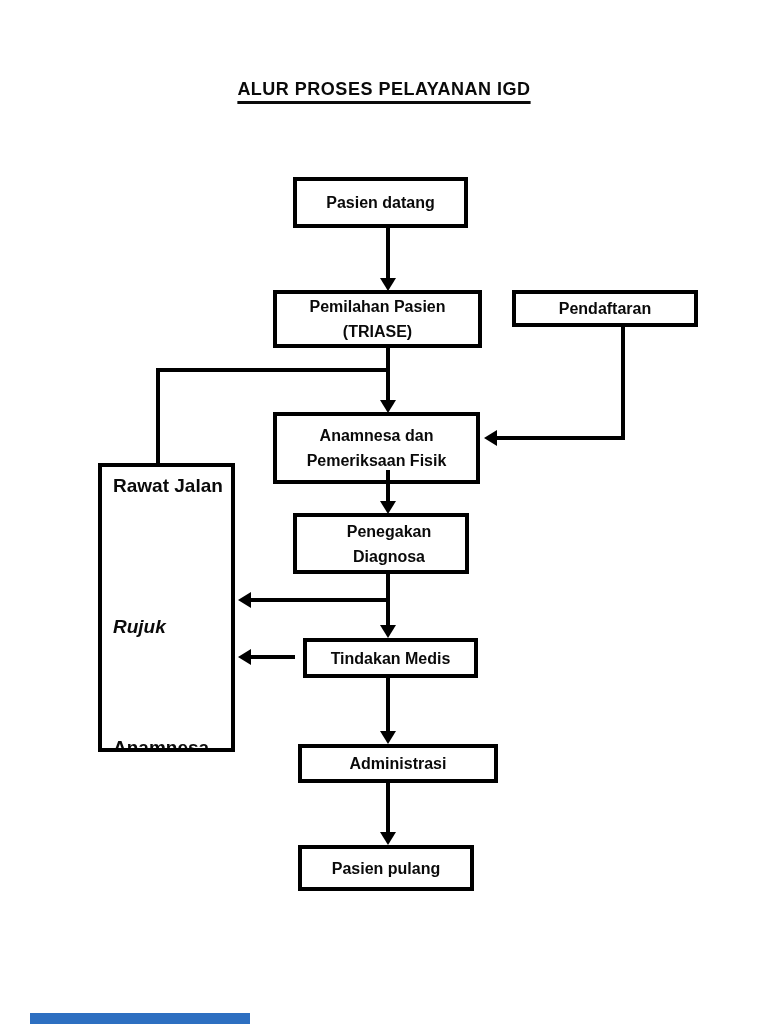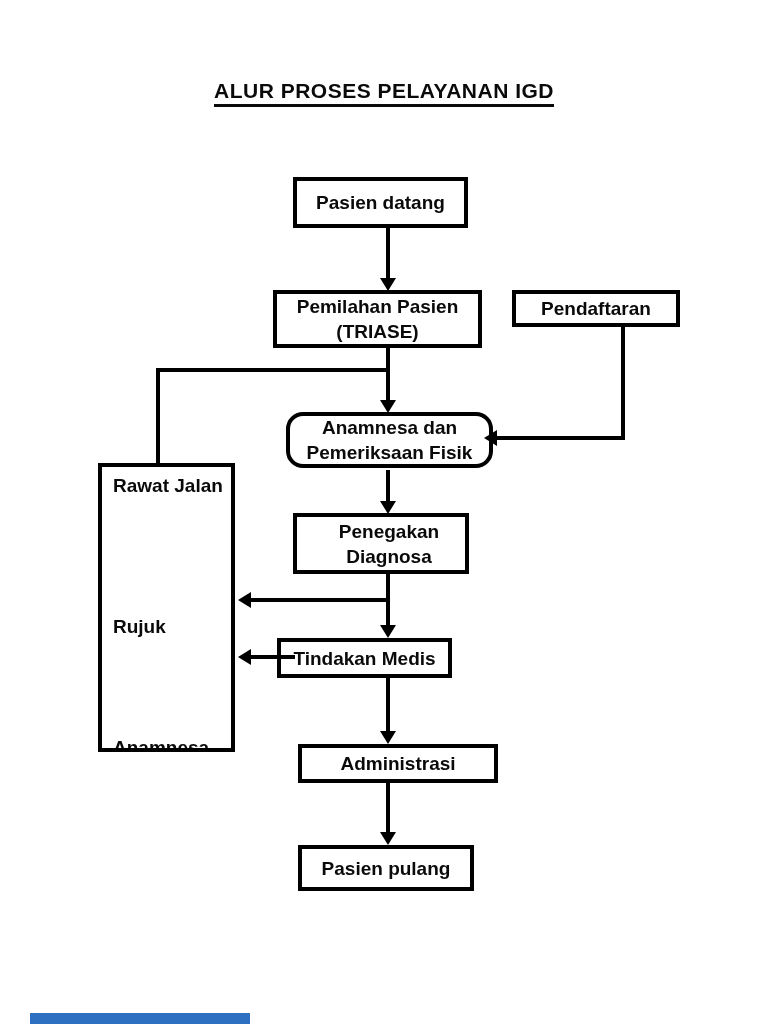--- a/index.html
+++ b/index.html
@@ -7,35 +7,35 @@
     position:relative;
     width:768px;height:1024px;
     background:#ffffff;
     overflow:hidden;
     font-family:"Liberation Sans","DejaVu Sans",sans-serif;
     color:#0a0a0a;
   }
   .title{
     position:absolute;left:0;top:79px;width:768px;
     text-align:center;
-    font-size:21px;font-weight:bold;letter-spacing:.5px;
+    font-size:18px;font-weight:bold;letter-spacing:.5px;
     text-decoration:underline;
     text-decoration-thickness:3px;
     text-underline-offset:6px;
     color:#0a0a0a;
   }
   .box{
     position:absolute;
     box-sizing:border-box;
     border:4px solid #000;
     background:#fff;
     display:flex;flex-direction:column;
     align-items:center;justify-content:center;
     text-align:center;
-    font-size:19px;font-weight:bold;line-height:25px;
+    font-size:16px;font-weight:bold;line-height:25px;
   }
   .box span{display:block;}
   .outcomes{
     position:absolute;
     box-sizing:border-box;
     border:4px solid #000;
     background:#fff;
     overflow:hidden;
     font-size:19px;font-weight:bold;line-height:25px;
   }
@@ -67,52 +67,52 @@
 
   <div class="box" style="left:293px;top:177px;width:175px;height:51px;">
     <span>Pasien datang</span>
   </div>
 
   <div class="box" style="left:273px;top:290px;width:209px;height:58px;justify-content:flex-end;">
     <span>Pemilahan Pasien</span>
     <span>(TRIASE)</span>
   </div>
 
-  <div class="box" style="left:512px;top:290px;width:168px;height:37px;">
+  <div class="box" style="left:512px;top:290px;width:186px;height:37px;">
     <span>Pendaftaran</span>
   </div>
 
-  <div class="box" style="left:286px;top:412px;width:207px;height:56px;border-radius:17px;">
+  <div class="box" style="left:273px;top:412px;width:207px;height:72px;">
     <span>Anamnesa dan</span>
     <span>Pemeriksaan Fisik</span>
   </div>
 
   <div class="box" style="left:293px;top:513px;width:176px;height:61px;padding-left:16px;">
     <span>Penegakan</span>
     <span>Diagnosa</span>
   </div>
 
-  <div class="box" style="left:277px;top:638px;width:175px;height:40px;">
+  <div class="box" style="left:303px;top:638px;width:175px;height:40px;">
     <span>Tindakan Medis</span>
   </div>
 
   <div class="box" style="left:298px;top:744px;width:200px;height:39px;">
     <span>Administrasi</span>
   </div>
 
   <div class="box" style="left:298px;top:845px;width:176px;height:46px;">
     <span>Pasien pulang</span>
   </div>
 
   <div class="outcomes" style="left:98px;top:463px;width:137px;height:289px;">
     <div class="olabel" style="top:6px;">
       <span>Rawat</span>
       <span>Jalan</span>
     </div>
-    <div class="olabel" style="top:147px;">Rujuk</div>
+    <div class="olabel" style="top:147px;font-style:italic;">Rujuk</div>
     <div class="olabel" style="bottom:-12px;">Anamnesa</div>
   </div>
 
   <div class="vline" style="left:386px;top:228px;width:4px;height:52px;"></div>
   <div class="head-down" style="left:380px;top:278px;"></div>
 
   <div class="vline" style="left:386px;top:348px;width:4px;height:54px;"></div>
   <div class="hline" style="left:158px;top:368px;width:232px;height:4px;"></div>
   <div class="vline" style="left:156px;top:368px;width:4px;height:95px;"></div>
   <div class="head-down" style="left:380px;top:400px;"></div>

